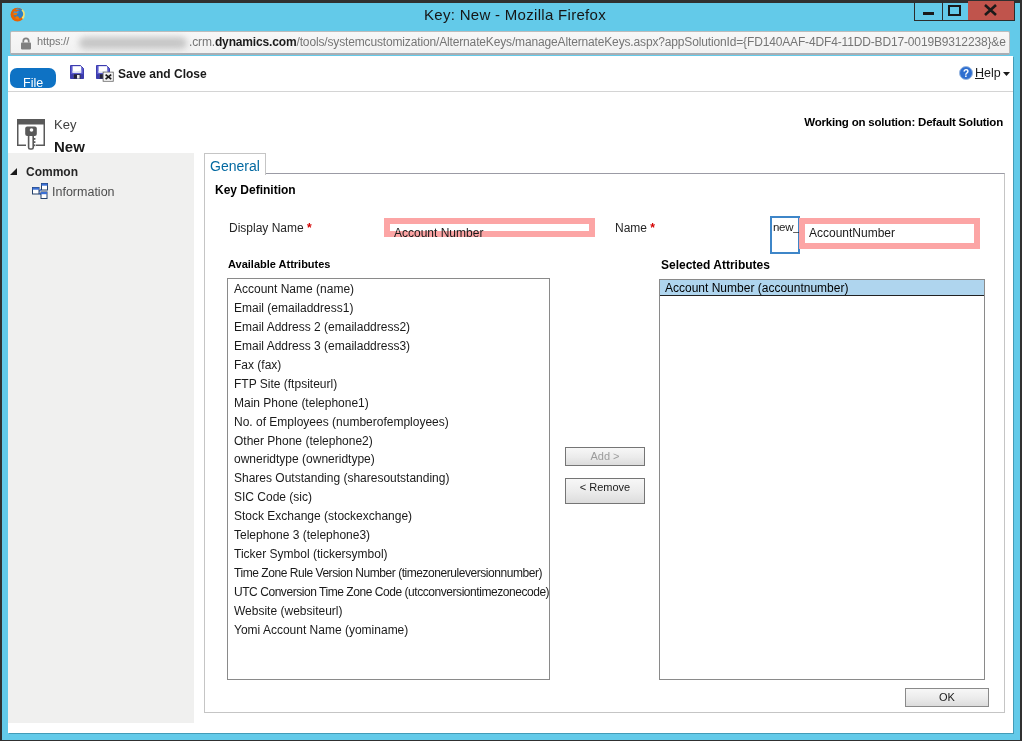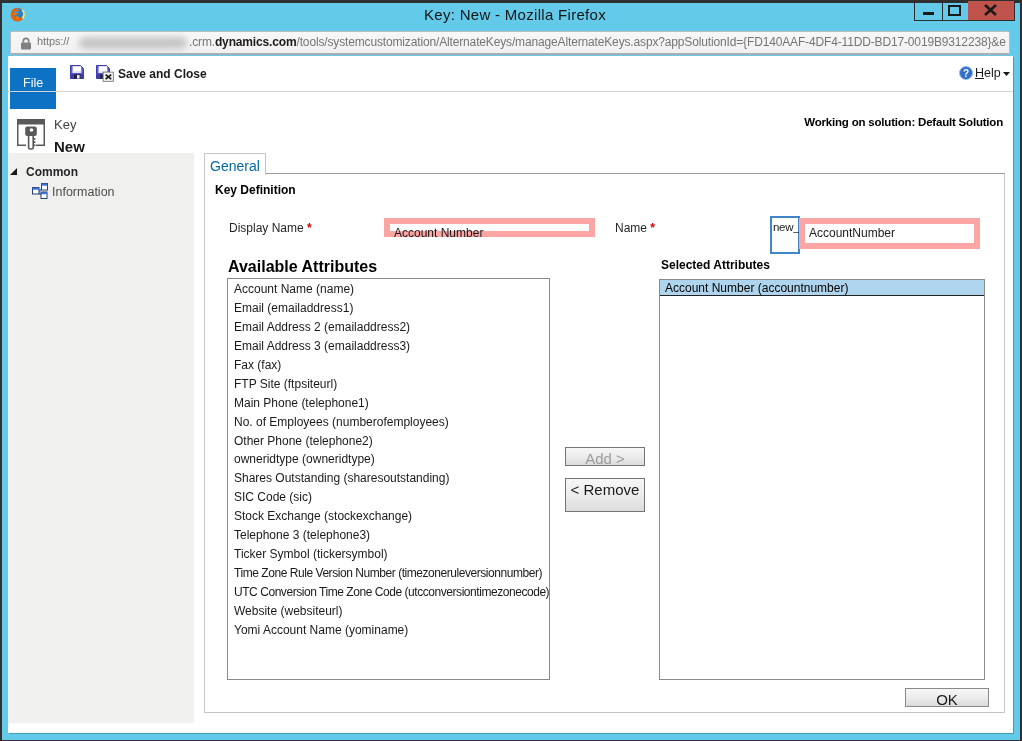--- a/index.html
+++ b/index.html
@@ -14,21 +14,21 @@
   .winbtn { top:1px; height:20px; border:1px solid #2c2c2c; border-top:none; }
   #btnmin { left:914px; width:29px; }
   #btnmax { left:942px; width:27px; border-left:none; }
   #btncls { left:968px; width:47px; border-left:none; background:#c0544c; }
   
   #urlbar { left:10px; top:31px; width:1000px; height:24px; background:linear-gradient(#f7f7f7,#f1f1f1); border:1px solid #bcbcbc; border-bottom:2px solid #a9aeb4; border-radius:2px; }
   #urlhttps { left:37px; top:35px; font-size:11px; letter-spacing:-0.1px; color:#757575; white-space:nowrap; }
   #urlrest { left:189px; top:35px; font-size:12px; letter-spacing:-0.15px; color:#757575; white-space:nowrap; }
   #urlblur { left:79px; top:37px; width:108px; height:12px; background:#c6c6c6; filter:blur(3px); border-radius:6px; }
   
-  #filetab { left:10px; top:68px; width:46px; height:41px; background:#0e72c4; color:#fff; font-size:12.5px; padding:7.5px 0 0 13px; }
+  #filetab { left:10px; top:68px; width:46px; height:20px; background:#0e72c4; color:#fff; font-size:12.5px; padding:7.5px 0 0 13px;border-radius:7px; }
   #sepline { left:8px; top:91px; width:1005px; height:1px; background:#d4d4d4; }
   #savclose { left:118px; top:67px; font-size:12px; font-weight:bold; color:#1a1a1a; }
   #helpbox { left:975px; top:66px; font-size:12.5px; color:#1a1a1a; }
   
   #keylbl { left:54px; top:117px; font-size:13px; color:#3f3f3f; }
   #newlbl { left:54px; top:138px; font-size:15px; font-weight:bold; color:#1a1a1a; }
   #worklbl { right:19px; top:116px; font-size:11.5px; letter-spacing:-0.2px; font-weight:bold; color:#000; }
   
   #sidebar { left:8px; top:153px; width:186px; height:570px; background:#f0f0ef; }
   #commonlbl { left:26px; top:165px; font-size:12px; font-weight:bold; color:#262626; }
@@ -39,30 +39,30 @@
   #keydef { left:215px; top:183px; font-size:12px; font-weight:bold; color:#000; }
   
   .flabel { font-size:12px; color:#262626; }
   .req { color:#d40000; font-size:12px; font-weight:bold; }
   .input { background:#fff; border:6px solid #fca5a5; font-size:12px; color:#1a1a1a; padding:2px 0 0 4px; }
   #dnlabel { left:229px; top:221px; }
   #dninput { left:384px; top:218px; width:211px; height:19px; }
   #nmlabel { left:615px; top:221px; }
   #nprefix { left:770px; top:216px; width:30px; height:38px; border:2px solid #3e86c8; background:#fff; font-size:11.5px; letter-spacing:-0.3px; color:#1a1a1a; padding:3px 0 0 1px; }
   #nminput { left:799px; top:218px; width:181px; height:31px; }
-  #avlabel { left:228px; top:258px; font-size:16px; font-weight:bold; color:#000; }
+  #avlabel { left:228px; top:258px; font-size:11px; font-weight:bold; color:#000; }
   #sellabel { left:661px; top:258px; font-size:12px; font-weight:bold; color:#000; }
   #leftlist { left:227px; top:278px; width:323px; height:402px; border:1px solid #8a8a8a; background:#fff; padding:3px 0 0 6px; overflow:hidden; }
   .li { font-size:12px; color:#1a1a1a; height:18.95px; white-space:nowrap; }
   .lt { letter-spacing:-0.45px; }
   #rightlist { left:659px; top:279px; width:326px; height:401px; border:1px solid #8a8a8a; background:#fff; }
   #selrow { left:0; top:0; width:324px; height:16px; background:#afd5ee; border-bottom:1px solid #222; font-size:12px; color:#000; padding:1px 0 0 5px; position:absolute; white-space:nowrap; }
-  .btn { border:1px solid #757575; background:linear-gradient(#f7f7f7,#ebebeb 55%,#dcdcdc); font-size:15px; color:#1a1a1a; text-align:center; }
+  .btn { border:1px solid #757575; background:linear-gradient(#f7f7f7,#ebebeb 55%,#dcdcdc); font-size:11px; color:#1a1a1a; text-align:center; }
   #addbtn { left:565px; top:447px; width:80px; height:19px; padding-top:2px; color:#9c9c9c; }
-  #rembtn { left:565px; top:478px; width:80px; height:34px; padding-top:2px; }
+  #rembtn { left:565px; top:478px; width:80px; height:26px; padding-top:2px; }
   #okbtn { left:905px; top:688px; width:84px; height:19px; padding-top:2px; border-color:#8a8a8a; }
 </style>
 </head>
 <body>
 <div id="win">
   <div id="frame" class="abs"></div>
   <div id="content" class="abs"></div>
 
   <div id="title" class="abs">Key: New - Mozilla Firefox</div>
   <svg class="abs" style="left:10px;top:7px" width="15" height="15" viewBox="0 0 15 15">

